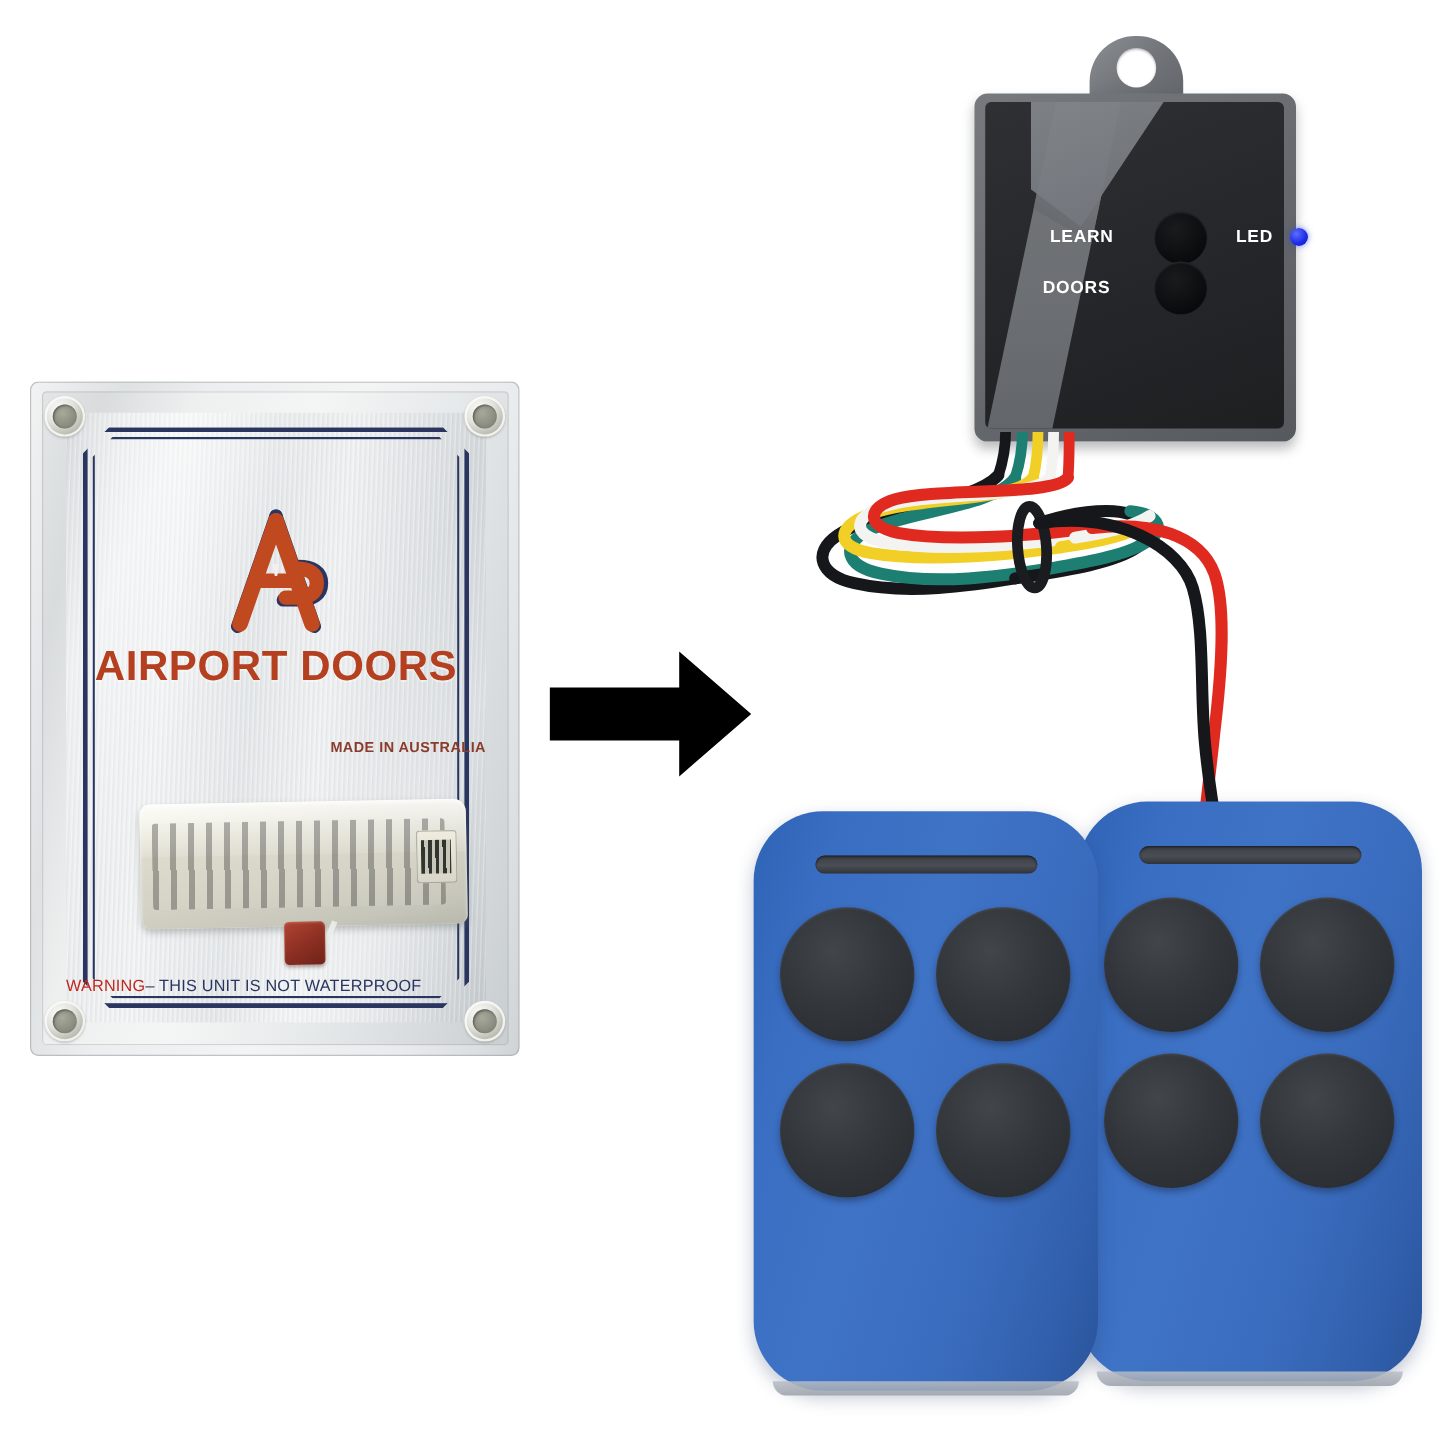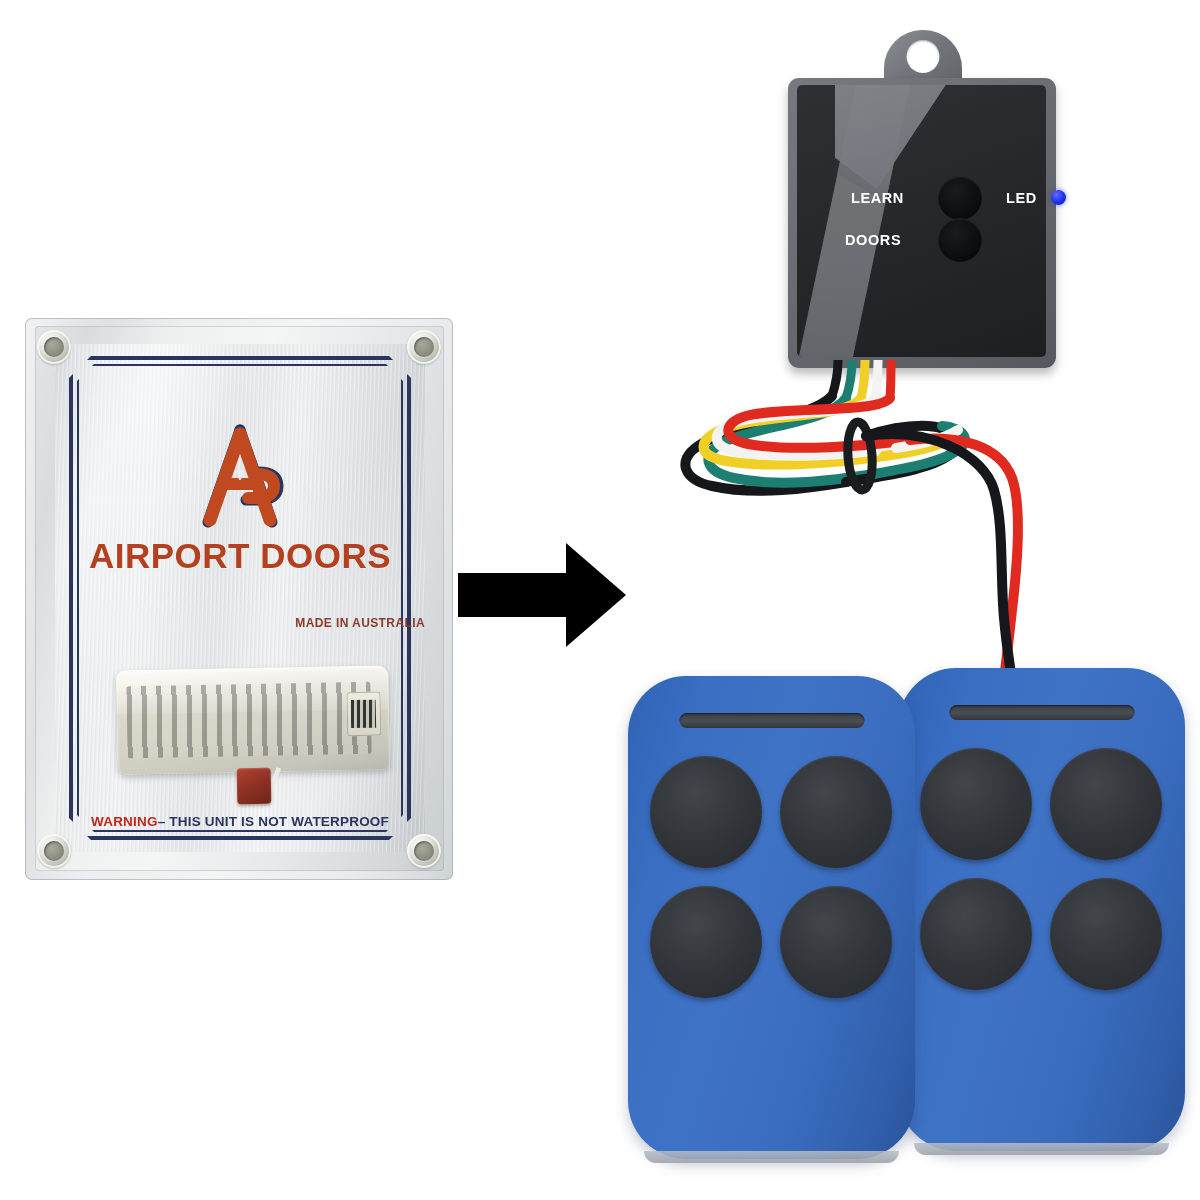--- a/index.html
+++ b/index.html
@@ -18,21 +18,20 @@
     overflow: hidden;
   }
 
   
   #old-unit {
     position: absolute;
     left: 25px;
     top: 318px;
     width: 408px;
     height: 562px;
-    padding-left: 20px;
   }
   .enclosure {
     position: absolute;
     inset: 0;
     border-radius: 7px;
     background:
       linear-gradient(100deg,
         #f2f3f3 0%, #e7e9ea 8%, #dfe2e3 16%,
         #eceeef 30%, #f3f4f4 55%, #e9ebec 80%,
         #dcdfe1 93%, #cfd3d5 100%);
@@ -228,42 +227,42 @@
     width: 30px; height: 34px;
     border-left: 5px solid #eceee9;
     border-radius: 0 0 0 16px;
     transform: rotate(22deg);
     opacity: 0.9;
   }
   #warning-line {
     position: absolute;
     left: 0; right: 0;
     top: 470px;
-    text-align: center;
+    text-align: left;
     font-size: 13.5px;
-    font-weight: bold;
+    font-weight: normal;
     letter-spacing: 0.2px;
     color: #2a3560;
     white-space: nowrap;
   }
   #warning-word { color: #c0271d; }
 
   
   #transition-arrow {
     position: absolute;
     left: 458px;
     top: 540px;
     width: 168px;
     height: 110px;
   }
 
   
   #receiver {
     position: absolute;
-    left: 788px;
+    left: 812px;
     top: 30px;
     width: 268px;
     height: 348px;
   }
   .rx-tab {
     position: absolute;
     left: 96px;
     top: 0;
     width: 78px;
     height: 72px;

